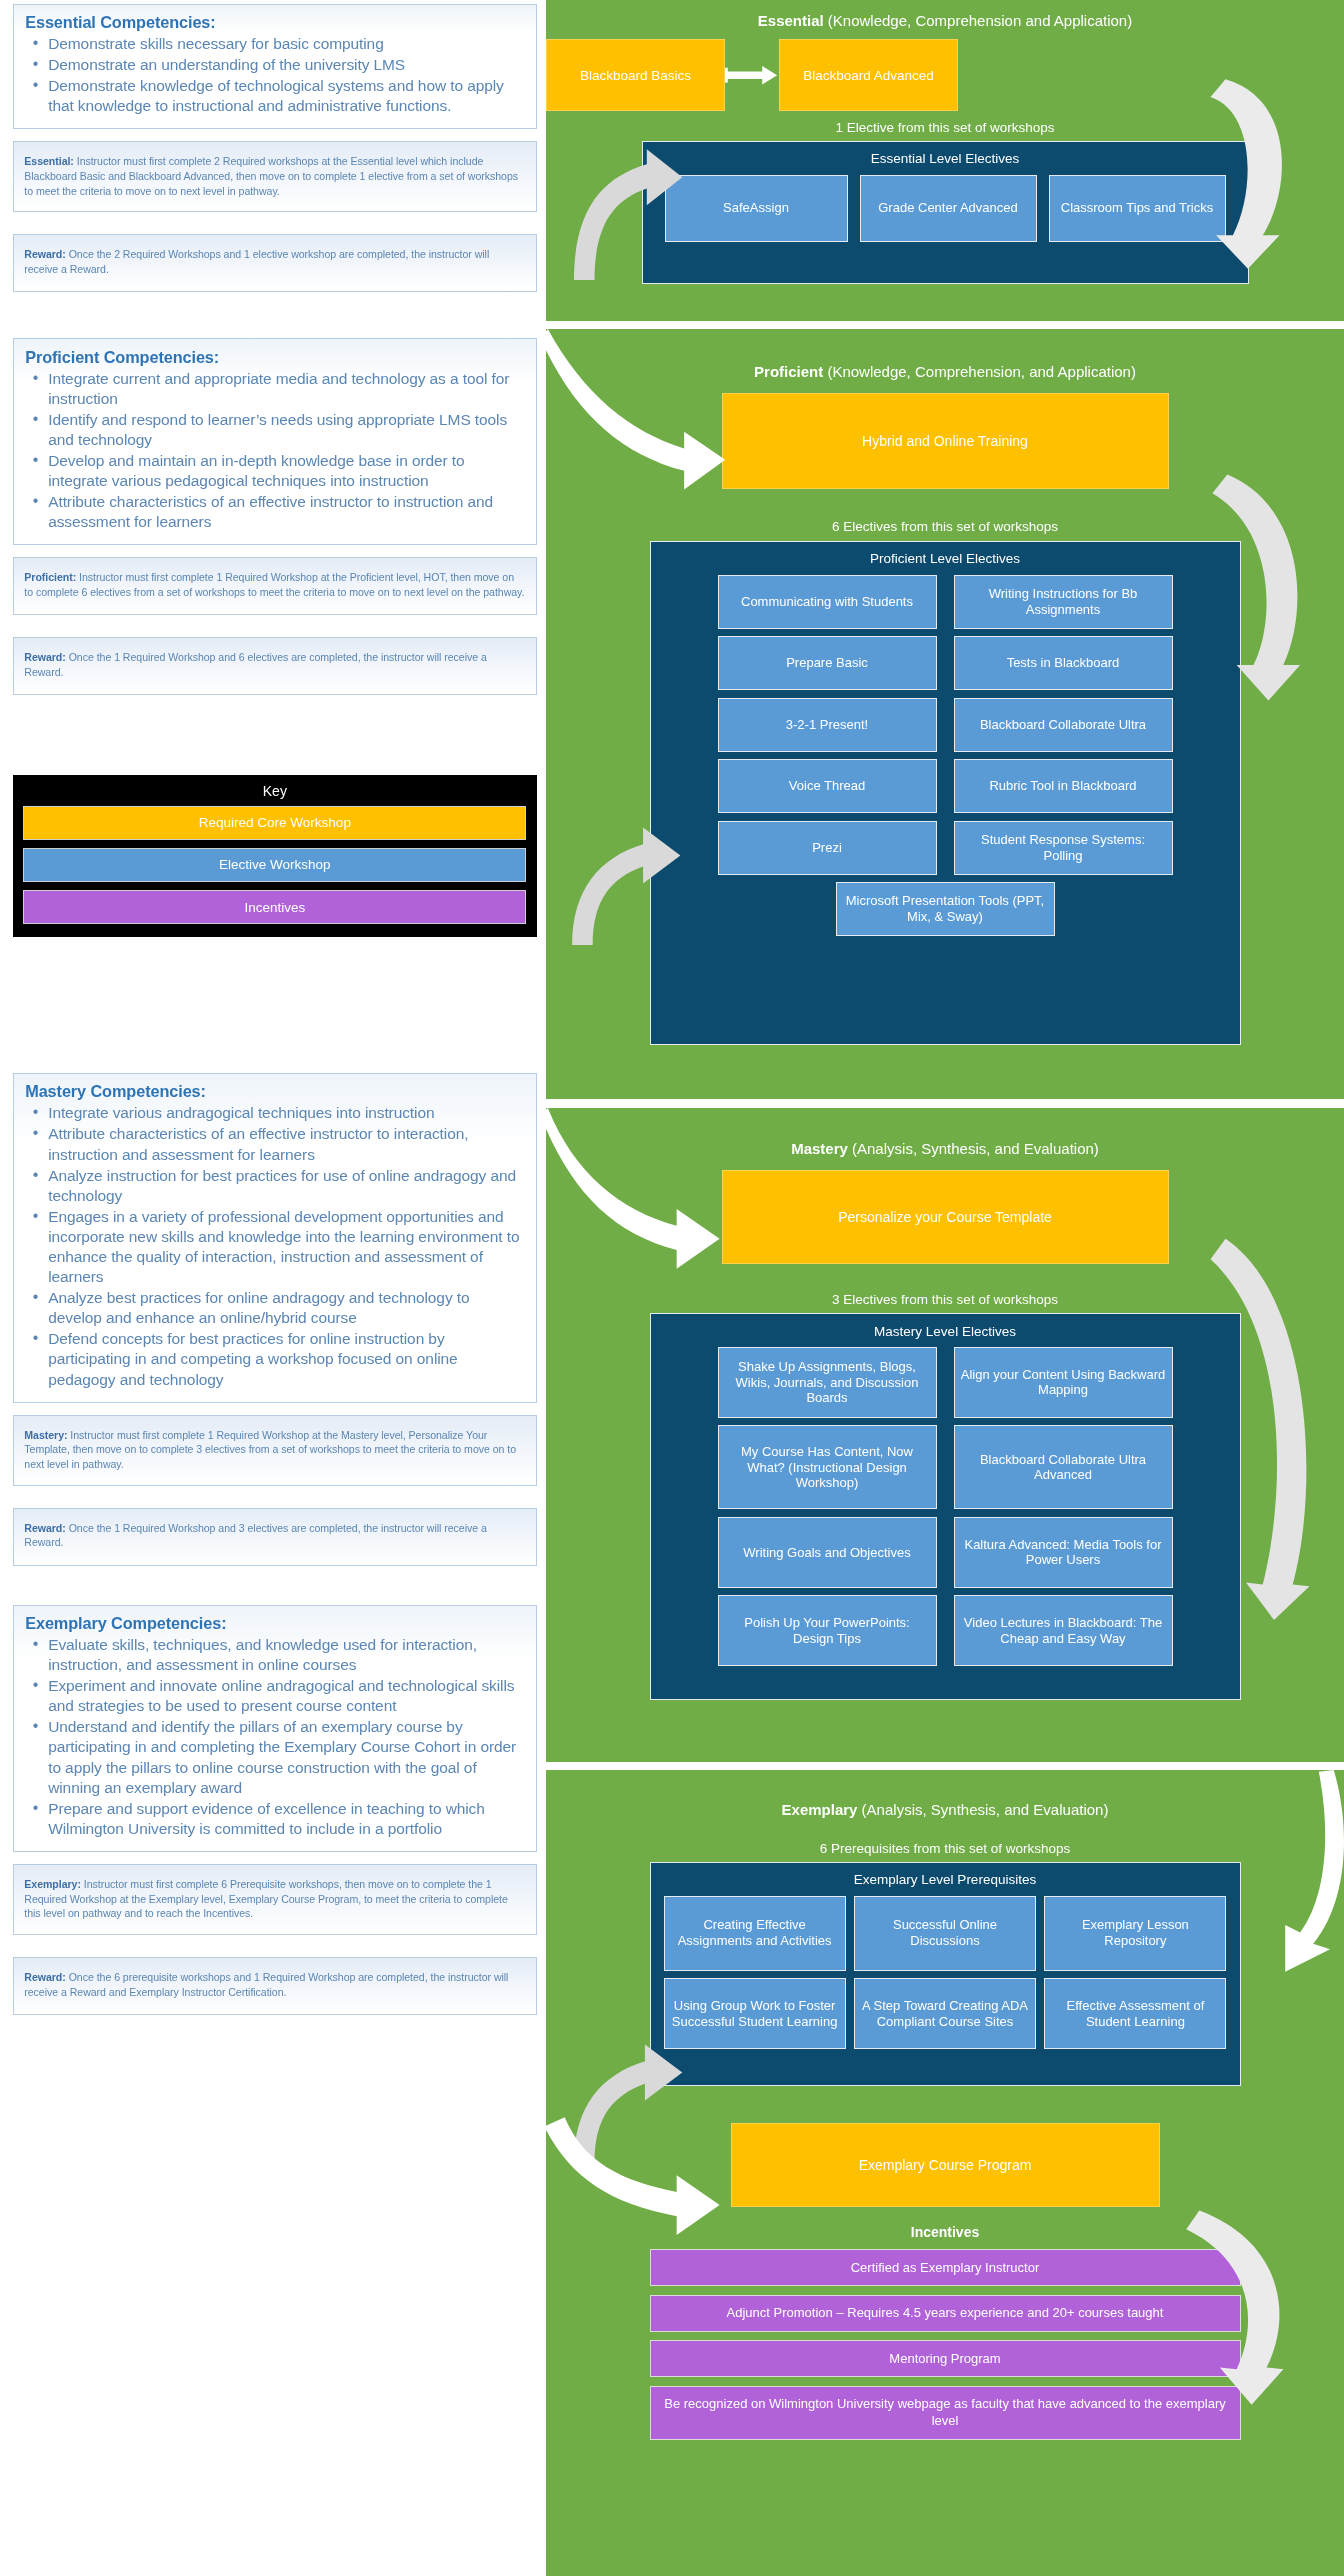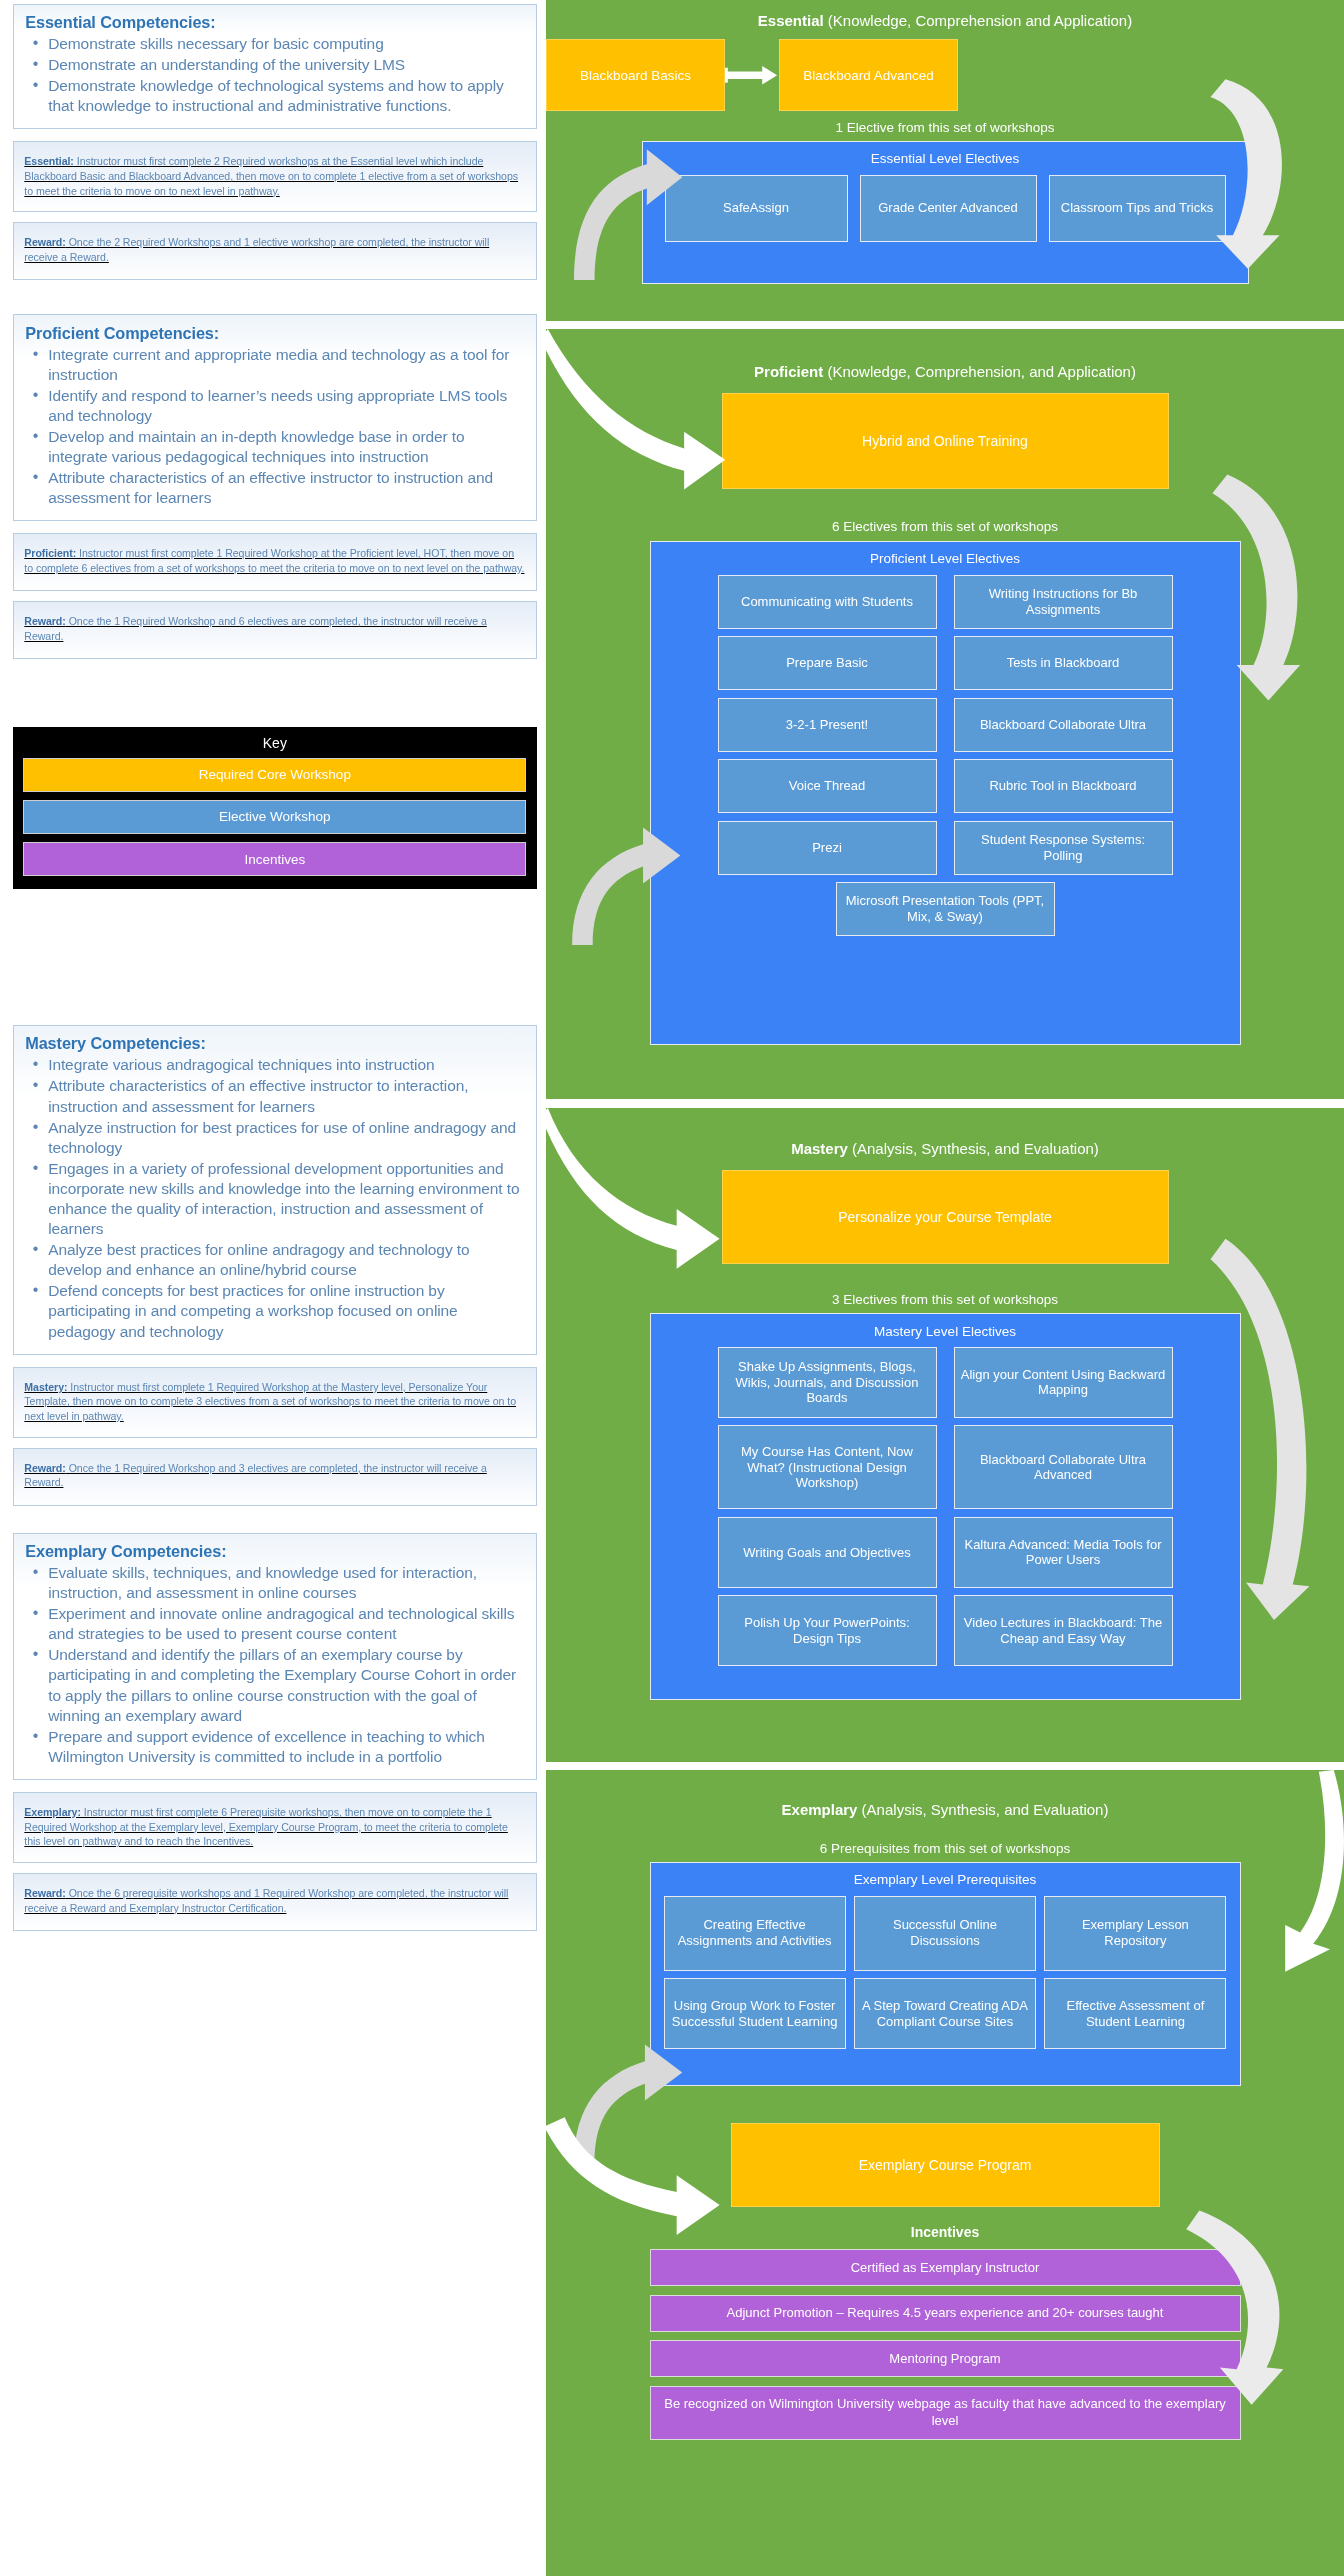--- a/index.html
+++ b/index.html
@@ -35,23 +35,22 @@
   }
   .comp-list li::before {
     content: "\2022"; position: absolute; left: 7.5px; top: -0.9px;
     color: #5b86b3; font-size: 16px;
   }
 
   .note-box {
     border: 0.9px solid #b7cde3;
     background: linear-gradient(to bottom, #e4ecf6 0%, #eef3fa 35%, #ffffff 100%);
     padding: 12px 10.3px 13px 10.3px;
-    margin-bottom: 10px;
+    margin-bottom: 22px;
     min-height: 58px;
-    text-decoration: underline;
   }
   .note-box p { color: #5b86b3; font-size: 10.6px; line-height: 1.38; letter-spacing: -0.05px; }
   .note-box b { color: #3d6fa5; font-weight: bold; }
 
   .spacer-60 { height: 52px; }
   .spacer-28 { height: 24px; }
   .spacer-18 { height: 17px; }
 
   
   .key-box {
@@ -92,21 +91,21 @@
     color: #ffffff; text-align: center;
     display: flex; align-items: center; justify-content: center;
   }
 
   .caption {
     text-align: center; color: #ffffff; font-size: 13.5px;
     padding: 8.4px 0 6.5px 0;
   }
 
   .electives-panel {
-    background: #3b82f6; border: 0.9px solid #e6ebf2;
+    background: #0c4a6e; border: 0.9px solid #e6ebf2;
     margin: 0 auto; padding: 5.6px 9.3px 15px 9.3px;
   }
   .electives-title {
     text-align: center; color: #ffffff; font-size: 13.5px;
     padding: 3.7px 0 8.4px 0;
   }
   .egrid { display: flex; flex-wrap: wrap; justify-content: center; gap: 9.3px 12px; }
   .chip {
     background: #5b9bd5; border: 0.9px solid #e6ebf2;
     color: #ffffff; text-align: center; font-size: 13px;

